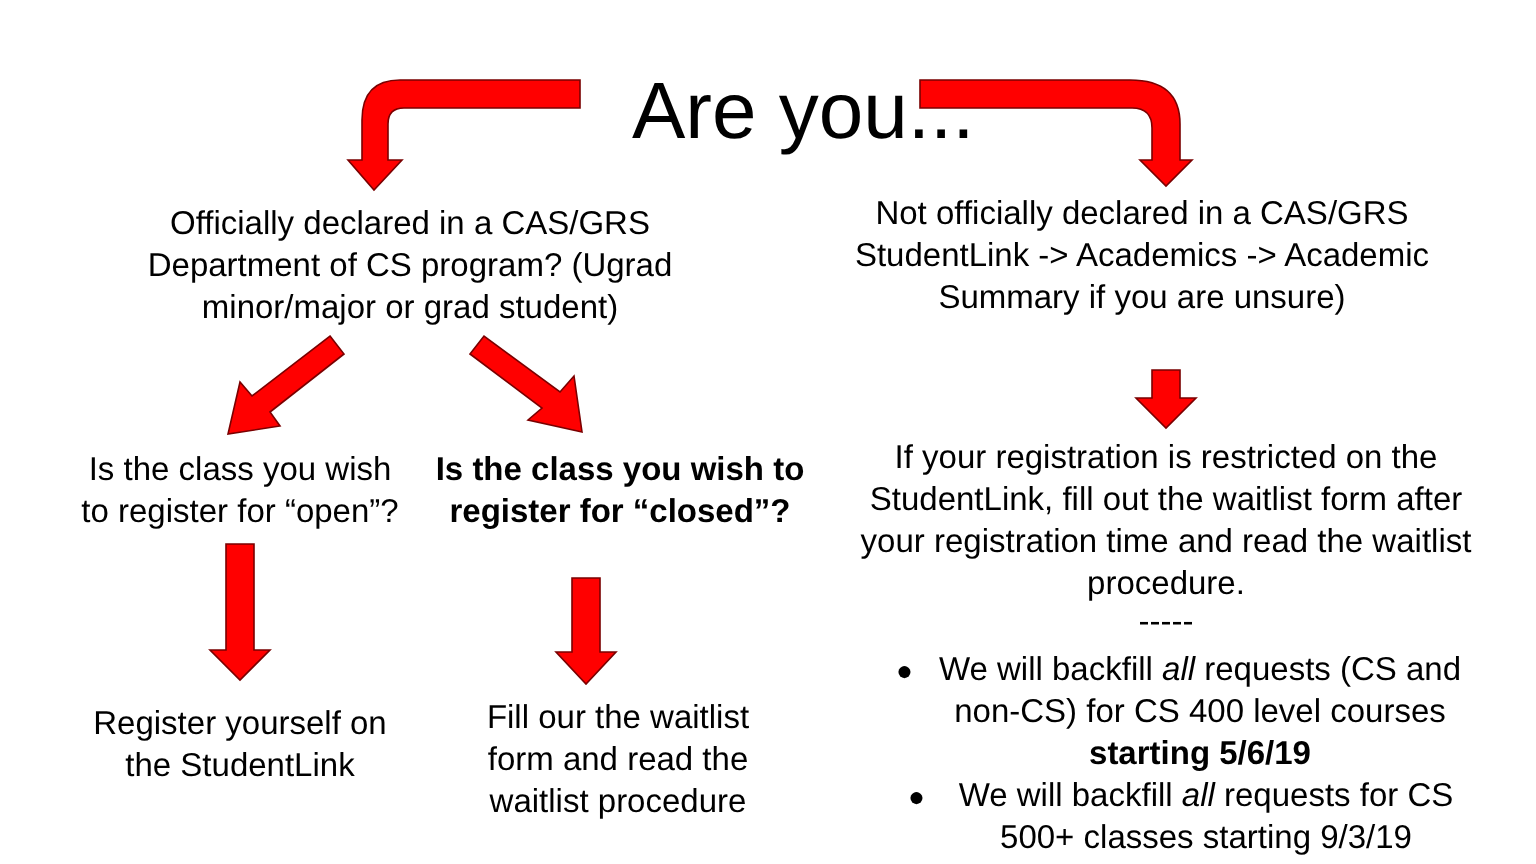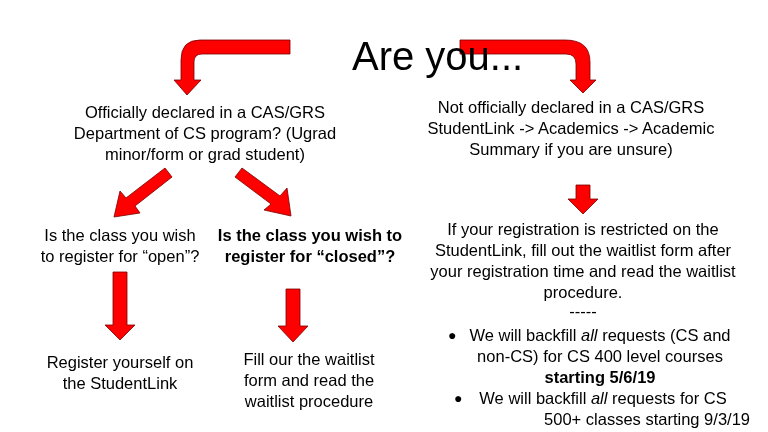--- a/index.html
+++ b/index.html
@@ -25,26 +25,26 @@
 
   <path d="M235,177 L242,168 L280,196 L287,188 L291,216 L264,210 L271,204 Z" fill="#ff0000" stroke="#7a0000" stroke-width="0.8"></path>
 
   <path d="M113,272 L127,272 L127,325 L135,325 L120,340 L105,325 L113,325 Z" fill="#ff0000" stroke="#7a0000" stroke-width="0.8"></path>
 
   <path d="M286,289 L300,289 L300,326 L308,326 L293,342 L278,326 L286,326 Z" fill="#ff0000" stroke="#7a0000" stroke-width="0.8"></path>
 
   <path d="M576,185 L590,185 L590,199 L598,199 L583,214 L568,199 L576,199 Z" fill="#ff0000" stroke="#7a0000" stroke-width="0.8"></path>
 </svg>
 
-<div class="title" style="left:316px; top:34px;margin-left:36px;">Are you...</div>
+<div class="title" style="left:316px; top:34px;">Are you...</div>
 
 <div class="txt" style="left:40px; width:330px; top:102px;text-align:center;">
   <div>Officially declared in a CAS/GRS</div>
   <div>Department of CS program? (Ugrad</div>
-  <div>minor/form or grad student)</div>
+  <div>minor/major or grad student)</div>
 </div>
 
 <div class="txt" style="left:388px; width:366px; top:97px;">
   <div>Not officially declared in a CAS/GRS</div>
   <div>StudentLink -&gt; Academics -&gt; Academic</div>
   <div>Summary if you are unsure)</div>
 </div>
 
 <div class="txt" style="left:20px; width:200px; top:225px;">
   <div>Is the class you wish</div>
@@ -78,15 +78,15 @@
 <ul class="bullets" style="left:430px; width:320px; top:325px;">
   <li>
     <span class="dot" style="left:18px; top:0;">●</span>
     <div style="padding-left:20px;"><span>We will backfill </span><i>all</i><span> requests (CS and</span></div>
     <div style="padding-left:20px;">non-CS) for CS 400 level courses</div>
     <div style="padding-left:20px;font-weight:bold;">starting 5/6/19</div>
   </li>
   <li>
     <span class="dot" style="left:24px; top:0;">●</span>
     <div style="padding-left:26px;"><span>We will backfill </span><i>all</i><span> requests for CS</span></div>
-    <div style="padding-left:26px;text-align:right;">500+ classes starting 9/3/19</div>
+    <div style="padding-left:26px;">500+ classes starting 9/3/19</div>
   </li>
 </ul>
 
 </body></html>

